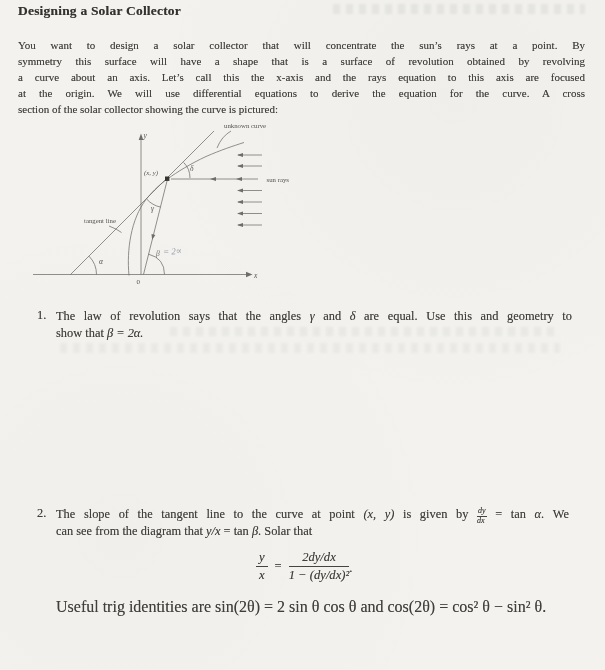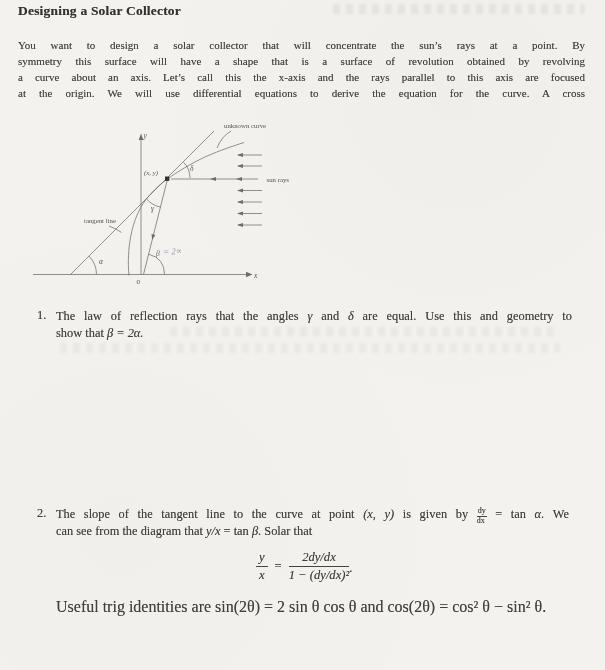--- a/index.html
+++ b/index.html
@@ -27,21 +27,21 @@
   }
   .intro{ position:absolute;left:18px;top:37px;width:567px;font-size:11px; }
   .intro .ln{ height:16.1px;line-height:16.1px; }
   .just{ text-align:justify; text-align-last:justify; }
   .itemnum{ position:absolute;left:37px;font-size:12.4px; }
   .itembody{ position:absolute;left:56px;width:516px;font-size:12.4px; }
   .itembody .ln{ height:17px;line-height:17px; }
   .m{ font-style:italic;text-align:right; }
   
   .mfr{ display:inline-block;text-align:center;font-size:8px;line-height:1.1;
-        vertical-align:-5px;}
+        vertical-align:-5px;font-style:italic; }
   .mfr .n{ display:block;border-bottom:0.8px solid #46443f;padding:0 1px; }
   .mfr .d{ display:block; }
   
   .equation{ position:absolute;left:256px;top:550px;display:inline-flex;
              align-items:center;font-size:12.6px;font-style:italic; }
   .fr{ display:inline-block;text-align:center; }
   .fr .n{ display:block;border-bottom:1px solid #46443f;padding:0 3px 1px; }
   .fr .d{ display:block;padding-top:1px; }
   .eqsign{ margin:0 7px;font-style:normal; }
   .period{ align-self:flex-end;padding-bottom:7px;font-style:normal; }
@@ -67,22 +67,23 @@
 
   <div class="ghost g1"></div>
   <div class="ghost g2"></div>
   <div class="ghost g3"></div>
 
   <div class="title txt">Designing a Solar Collector</div>
 
   <div class="intro txt">
     <div class="ln just">You want to design a solar collector that will concentrate the sun’s rays at a point. By</div>
     <div class="ln just">symmetry this surface will have a shape that is a surface of revolution obtained by revolving</div>
-    <div class="ln just">a curve about an axis. Let’s call this the x-axis and the rays parallel to this axis are focused</div>
+    <div class="ln just">a curve about an axis. Let’s call this the x-axis and the rays equation to this axis are focused</div>
     <div class="ln just">at the origin. We will use differential equations to derive the equation for the curve. A cross</div>
+    <div class="ln">section of the solar collector showing the curve is pictured:</div>
   </div>
 
   <svg class="diagram" width="290" height="180" viewBox="25 115 290 180">
     <g stroke="#6e6d68" stroke-width="0.75" fill="none">
 
       <line x1="33" y1="274.5" x2="246" y2="274.5"></line>
 
       <line x1="141" y1="274.5" x2="141" y2="139"></line>
 
       <path d="M 129 275.5 C 126.5 250, 131 219, 146 199.5 C 154 189.5, 160.5 184, 167.5 179 C 177 172, 191 163.5, 206 156.5 C 221 150, 233 146, 244 142.5"></path>
@@ -137,21 +138,21 @@
       <text x="99" y="264" font-size="7.5" font-style="italic">α</text>
       <text x="151" y="211" font-size="7.5" font-style="italic">γ</text>
       <text x="190" y="170.5" font-size="7.5" font-style="italic">δ</text>
       <text x="156" y="256" font-size="7.5" font-style="italic" fill="#70706a">β</text>
       <text x="163" y="254.5" font-size="9" font-style="italic" fill="#97a0ad" transform="rotate(-4 170 252)">= 2∝</text>
     </g>
   </svg>
 
   <div class="itemnum txt" style="top:308px;">1.</div>
   <div class="itembody txt" style="top:308px;">
-    <div class="ln just"><span>The law of reflection rays that the angles </span><span class="m">γ</span><span> and </span><span class="m">δ</span><span> are equal. Use this and geometry to</span></div>
+    <div class="ln just"><span>The law of revolution says that the angles </span><span class="m">γ</span><span> and </span><span class="m">δ</span><span> are equal. Use this and geometry to</span></div>
     <div class="ln"><span>show that </span><span class="m">β = 2α.</span></div>
   </div>
 
   <div class="itemnum txt" style="top:506px;">2.</div>
   <div class="itembody txt" style="top:506px;width:513px;">
     <div class="ln just"><span>The slope of the tangent line to the curve at point </span><span class="m">(x, y)</span><span> is given by </span><span class="mfr"><span class="n">dy</span><span class="d">dx</span></span><span> = tan </span><span class="m">α</span><span>. We</span></div>
     <div class="ln"><span>can see from the diagram that </span><span class="m">y/x</span><span> = tan </span><span class="m">β</span><span>. Solar that</span></div>
   </div>
 
   <div class="equation txt">

